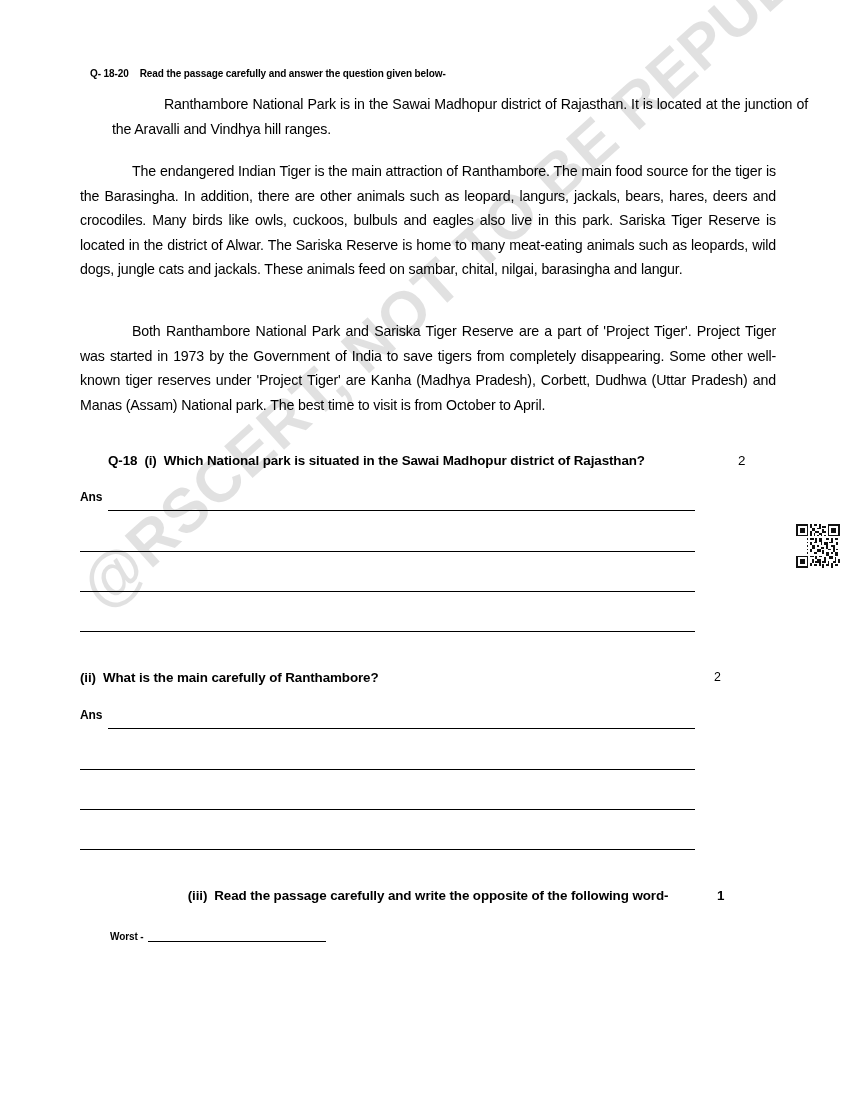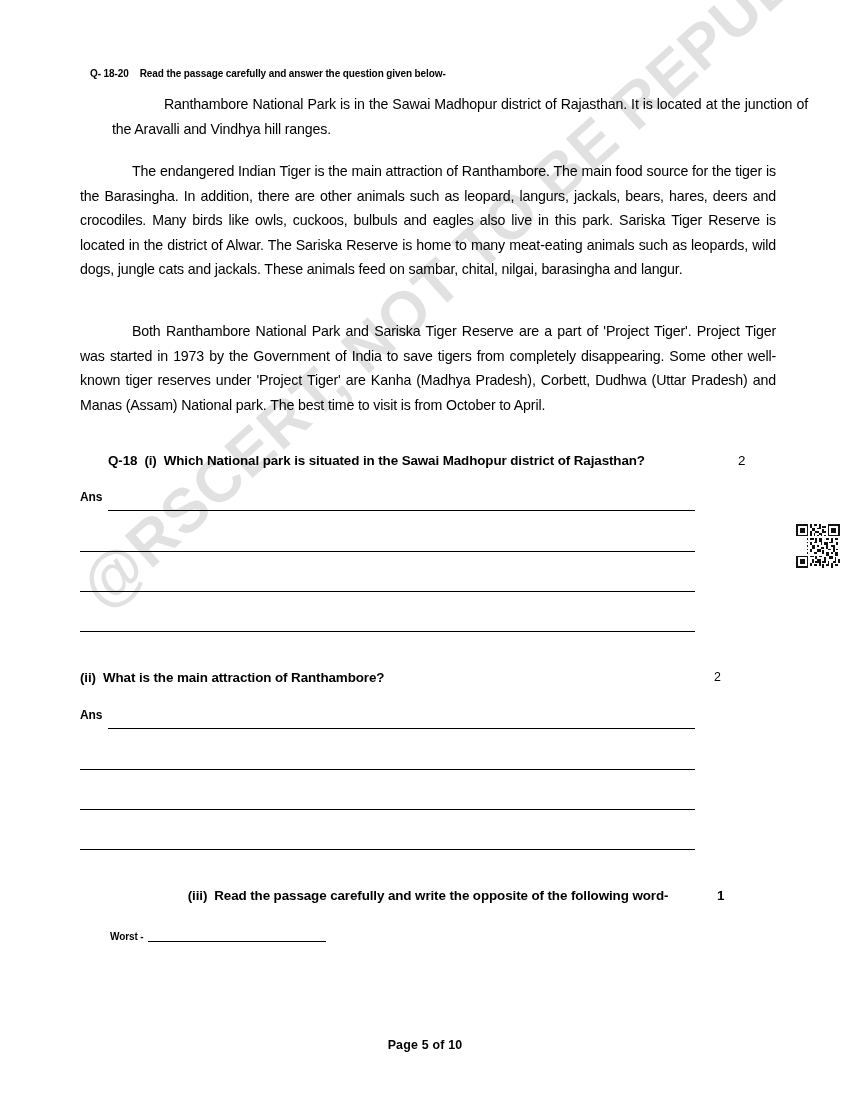--- a/index.html
+++ b/index.html
@@ -202,21 +202,21 @@
 
     <div class="ansblock" id="ansblock1">
       <span class="ans-label">Ans</span>
       <div class="ansline first"></div>
       <div class="ansline rest r2"></div>
       <div class="ansline rest r3"></div>
       <div class="ansline rest r4"></div>
     </div>
 
     <div class="qrow" id="qii">
-      <span class="qlabel">(ii)</span><span class="qtext">What is the main attraction of Ranthambore?</span>
+      <span class="qlabel">(ii)</span><span class="qtext">What is the main carefully of Ranthambore?</span>
       <span class="marks">2</span>
     </div>
 
     <div class="ansblock" id="ansblock2">
       <span class="ans-label">Ans</span>
       <div class="ansline first"></div>
       <div class="ansline rest r2"></div>
       <div class="ansline rest r3"></div>
       <div class="ansline rest r4"></div>
     </div>
@@ -322,15 +322,14 @@
         <rect x="13" y="22" width="1" height="2"></rect>
           <rect x="15" y="23" width="1" height="2"></rect>
         <rect x="17" y="23" width="2" height="1"></rect>
           <rect x="20" y="22" width="1" height="3"></rect>
         <rect x="22" y="23" width="2" height="1"></rect>
           <rect x="11" y="21" width="1" height="1"></rect>
       </g>
     </svg>
   </div>
 
-  <div id="footer">Page 5 of 10</div>
 
 </div>
 
 </body></html>

